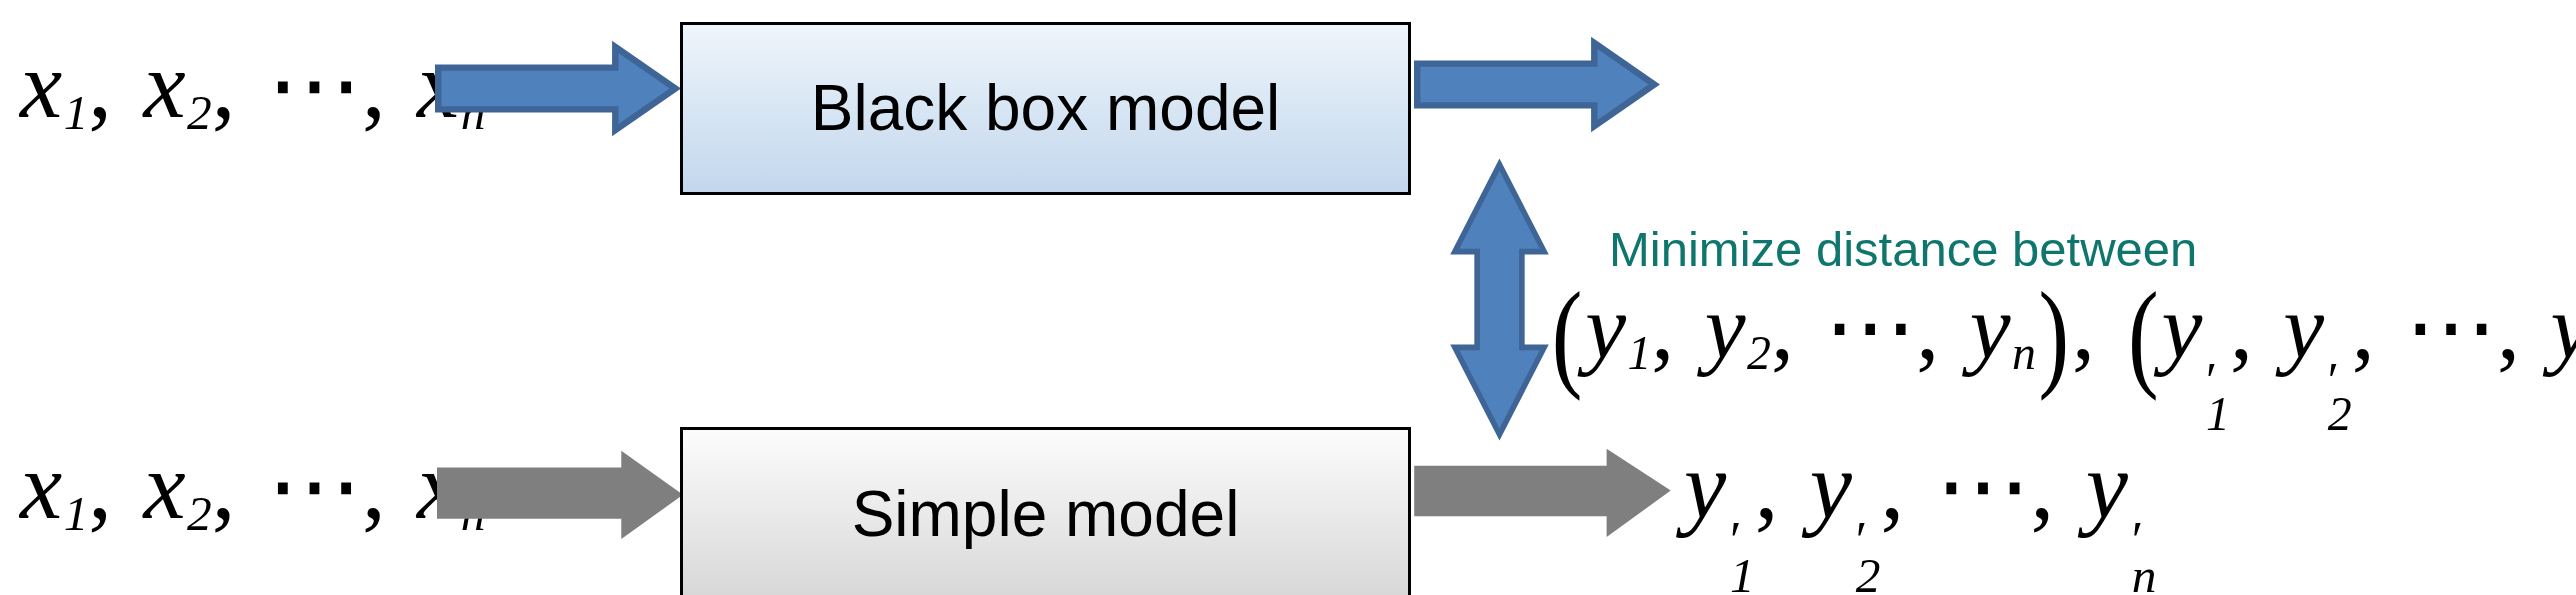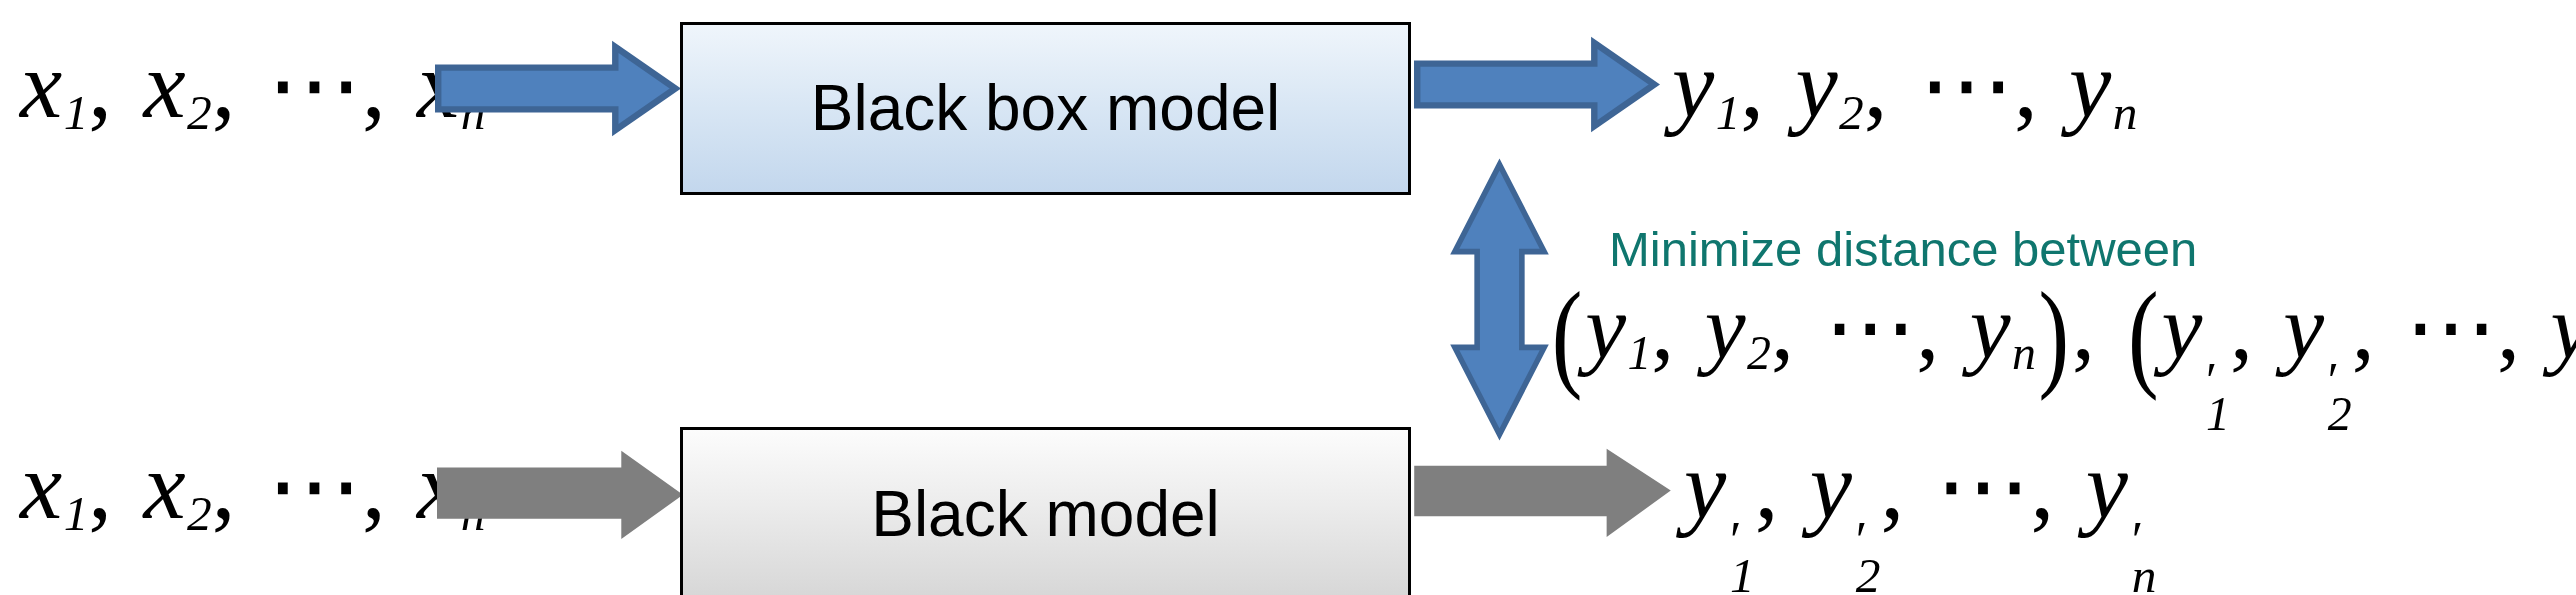--- a/index.html
+++ b/index.html
@@ -57,21 +57,20 @@
   </svg>
 
   <div class="node" style="left: 680px; top: 21.7px; background: linear-gradient(rgb(239, 245, 251), rgb(216, 230, 244), rgb(195, 215, 237));">
     <span class="node-label">Black box model</span>
   </div>
 
   <svg class="arrow" style="left:1414px;top:38px;" width="246" height="93" viewBox="0 0 307 116">
     <polygon points="4,32 225,32 225,6 300,58 225,110 225,84 4,84" stroke-width="8" stroke-linejoin="miter" fill="#4f81bd" stroke="#3e6595"></polygon>
   </svg>
 
-  <div class="mseq" style="left:1672px;top:38px;"><span class="mb it">y</span><span class="sub">1</span><span class="sep">, </span><span class="mb it">y</span><span class="sub">2</span><span class="sep">, </span><span class="mb">⋯</span><span class="sep">, </span><span class="mb it">y</span><span class="sub">n</span></div>
 
   <svg class="arrow" style="left:1450px;top:160px;" width="99" height="279" viewBox="0 0 124 348">
     <polygon points="62,5 6,114 34,114 34,234 6,234 62,343 118,234 90,234 90,114 118,114" stroke-width="7" stroke-linejoin="miter" fill="#4f81bd" stroke="#3e6595"></polygon>
   </svg>
 
   <div class="annot" style="left:1609px;top:225px;">Minimize distance between</div>
 
   <div class="mseq mid" style="left:1549px;top:281px;"><span class="mb par">(</span><span class="mb it">y</span><span class="sub">1</span><span class="sep">, </span><span class="mb it">y</span><span class="sub">2</span><span class="sep">, </span><span class="mb">⋯</span><span class="sep">, </span><span class="mb it">y</span><span class="sub">n</span><span class="mb par">)</span><span class="sep">, </span><span class="mb par">(</span><span class="mb it">y</span><span class="stk">
         <span class="prm">′</span>
         <span class="ssb">1</span>
@@ -80,21 +79,21 @@
         <span class="ssb">2</span>
       </span><span class="sep">, </span><span class="mb">⋯</span><span class="sep">, </span><span class="mb it">y</span></div>
 
   <div class="mseq" style="left:20px;top:439px;"><span class="mb it">x</span><span class="sub">1</span><span class="sep">, </span><span class="mb it">x</span><span class="sub">2</span><span class="sep">, </span><span class="mb">⋯</span><span class="sep">, </span><span class="mb it">x</span><span class="sub">n</span></div>
 
   <svg class="arrow" style="left:437px;top:445px;" width="246" height="94" viewBox="0 0 307 117">
     <polygon points="0,28 230,28 230,7 307,62 230,117 230,92 0,92" fill="#7f7f7f"></polygon>
   </svg>
 
   <div class="node" style="left: 680px; top: 427px; background: linear-gradient(rgb(252, 252, 252), rgb(234, 234, 234), rgb(215, 215, 215));">
-    <span class="node-label">Black model</span>
+    <span class="node-label">Simple model</span>
   </div>
 
   <svg class="arrow" style="left:1414px;top:444px;" width="257" height="93" viewBox="0 0 320 116">
     <polygon points="0,27 240,27 240,6 320,58 240,116 240,90 0,90" fill="#7f7f7f"></polygon>
   </svg>
 
   <div class="mseq" style="left:1684px;top:439px;"><span class="mb it">y</span><span class="stk">
         <span class="prm">′</span>
         <span class="ssb">1</span>
       </span><span class="sep">, </span><span class="mb it">y</span><span class="stk">

